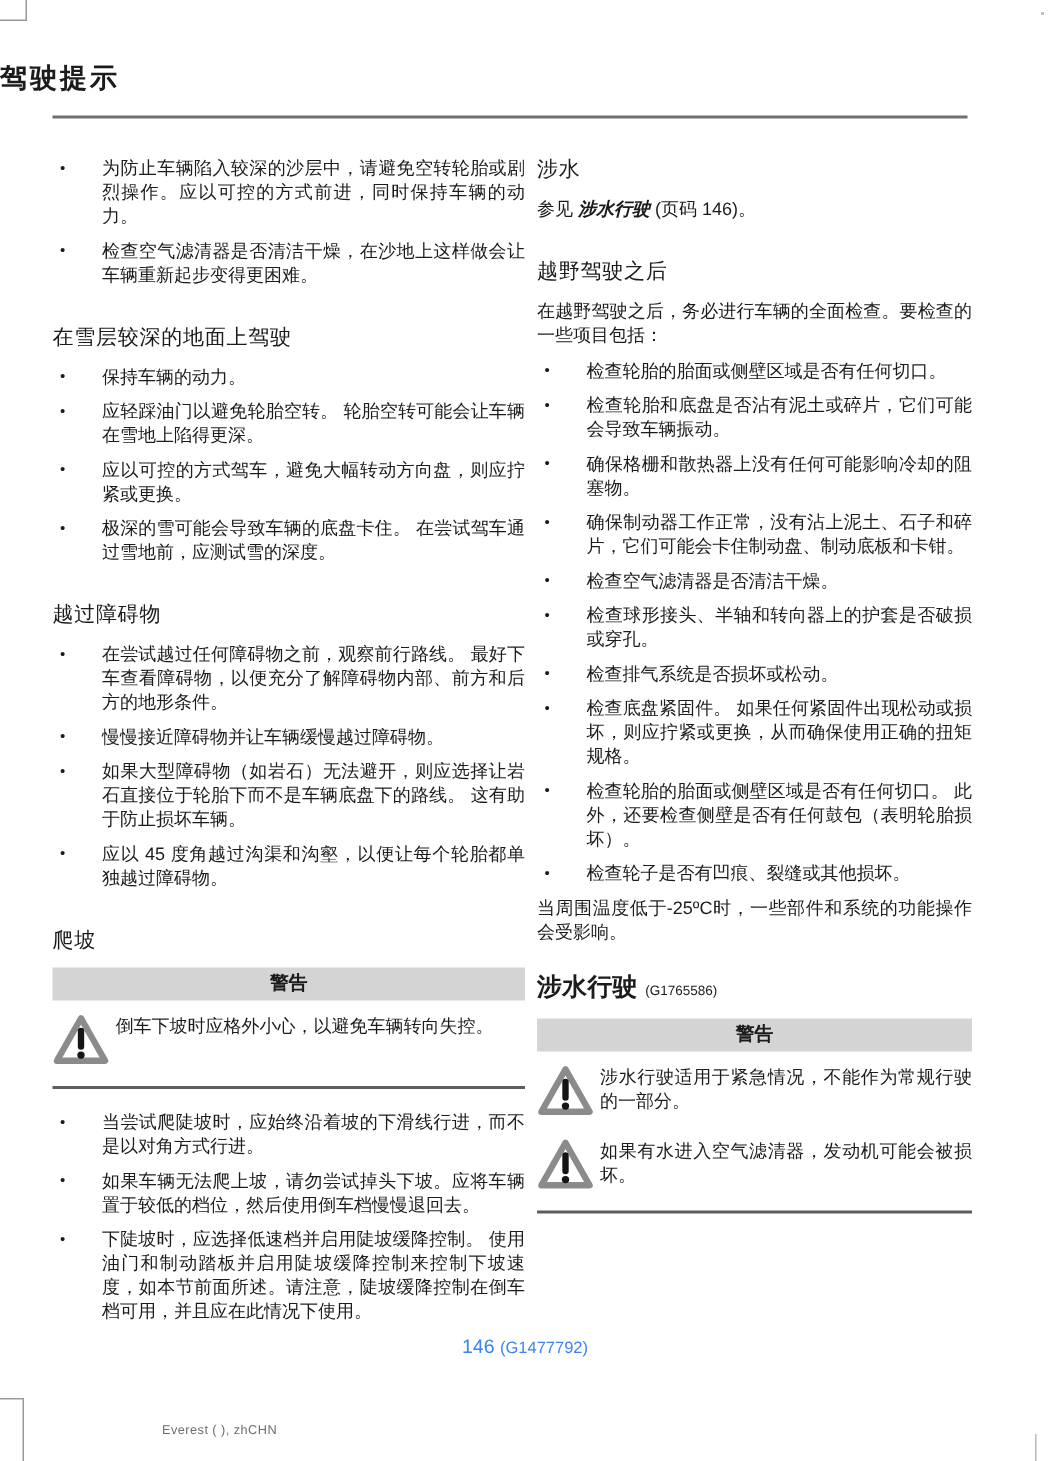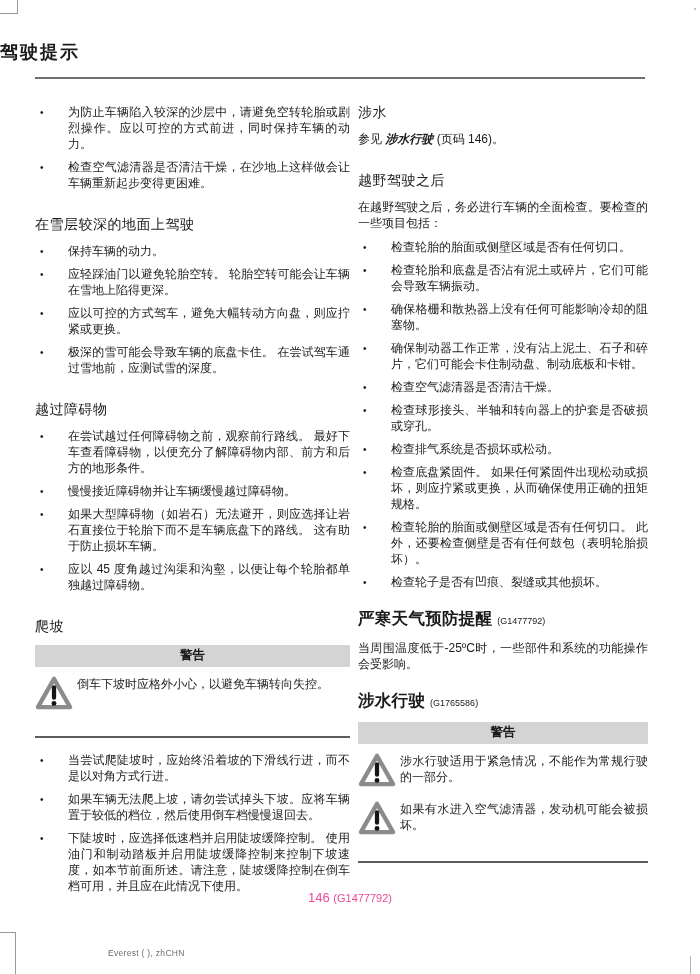--- a/index.html
+++ b/index.html
@@ -47,32 +47,32 @@
     content:"•"; position:absolute; left:5px; top:1px; font-size:10px; color:#1b1b1b;
   }
   p.body { font-size:12px; line-height:16px; margin:4px 0 8px; text-align:justify; }
 
   .ref-line { font-size:12px; line-height:16px; margin:2px 0 6px; }
   .ref-link { font-weight:bold; font-style:italic; }
 
   .big-head { font-size:16.5px; font-weight:bold; margin:18px 0 10px; letter-spacing:.3px; }
   .big-head .code { font-size:9px; font-weight:normal; letter-spacing:0; }
 
-  .warnbox { margin:6px 0 14px; border-bottom:2px solid #5d5d5d; padding-bottom:14px; }
+  .warnbox { margin:6px 0 14px; border-bottom:2px solid #5d5d5d; padding-bottom:1px; }
   .warnbar {
     background:#d4d4d4; text-align:center; font-weight:bold;
     font-size:12.5px; padding:2px 0 3px; margin-bottom:7px;
   }
   .warnitem { display:flex; align-items:flex-start; gap:4px; margin-bottom:8px; }
   .warn-icon { flex:0 0 38px; padding-top:2px; }
   .warn-text { font-size:12px; line-height:16px; text-align:justify; padding-top:2px; }
 
   .footer-page {
     position:absolute; top:890px; left:0; width:100%; text-align:center;
-    font-size:13px; color:#ec4899;
+    font-size:13px; color:#3b82f6;
   }
   .footer-page .code { font-size:11px; }
   .footer-left {
     position:absolute; top:948px; left:108px;
     font-size:8.5px; color:#6d6d6d; letter-spacing:.3px;
   }
 </style>
 </head>
 <body>
 
@@ -136,21 +136,20 @@
     <div class="bullet">检查轮胎和底盘是否沾有泥土或碎片，它们可能会导致车辆振动。</div>
     <div class="bullet">确保格栅和散热器上没有任何可能影响冷却的阻塞物。</div>
     <div class="bullet">确保制动器工作正常，没有沾上泥土、石子和碎片，它们可能会卡住制动盘、制动底板和卡钳。</div>
     <div class="bullet">检查空气滤清器是否清洁干燥。</div>
     <div class="bullet">检查球形接头、半轴和转向器上的护套是否破损或穿孔。</div>
     <div class="bullet">检查排气系统是否损坏或松动。</div>
     <div class="bullet">检查底盘紧固件。 如果任何紧固件出现松动或损坏，则应拧紧或更换，从而确保使用正确的扭矩规格。</div>
     <div class="bullet">检查轮胎的胎面或侧壁区域是否有任何切口。 此外，还要检查侧壁是否有任何鼓包（表明轮胎损坏）。</div>
     <div class="bullet">检查轮子是否有凹痕、裂缝或其他损坏。</div>
 
-    <h2 class="big-head"><span>严寒天气预防提醒</span> <span class="code">(G1477792)</span></h2>
     <p class="body">当周围温度低于-25ºC时，一些部件和系统的功能操作会受影响。</p>
 
     <h2 class="big-head"><span>涉水行驶</span> <span class="code">(G1765586)</span></h2>
 
     <div class="warnbox">
       <div class="warnbar">警告</div>
       <div class="warnitem">
         <span class="warn-icon">
           <svg width="38" height="34" viewBox="0 0 40 36">
             <path d="M20 3 L37 33 L3 33 Z" fill="none" stroke="#8b8b8b" stroke-width="4.5" stroke-linejoin="round"></path>

